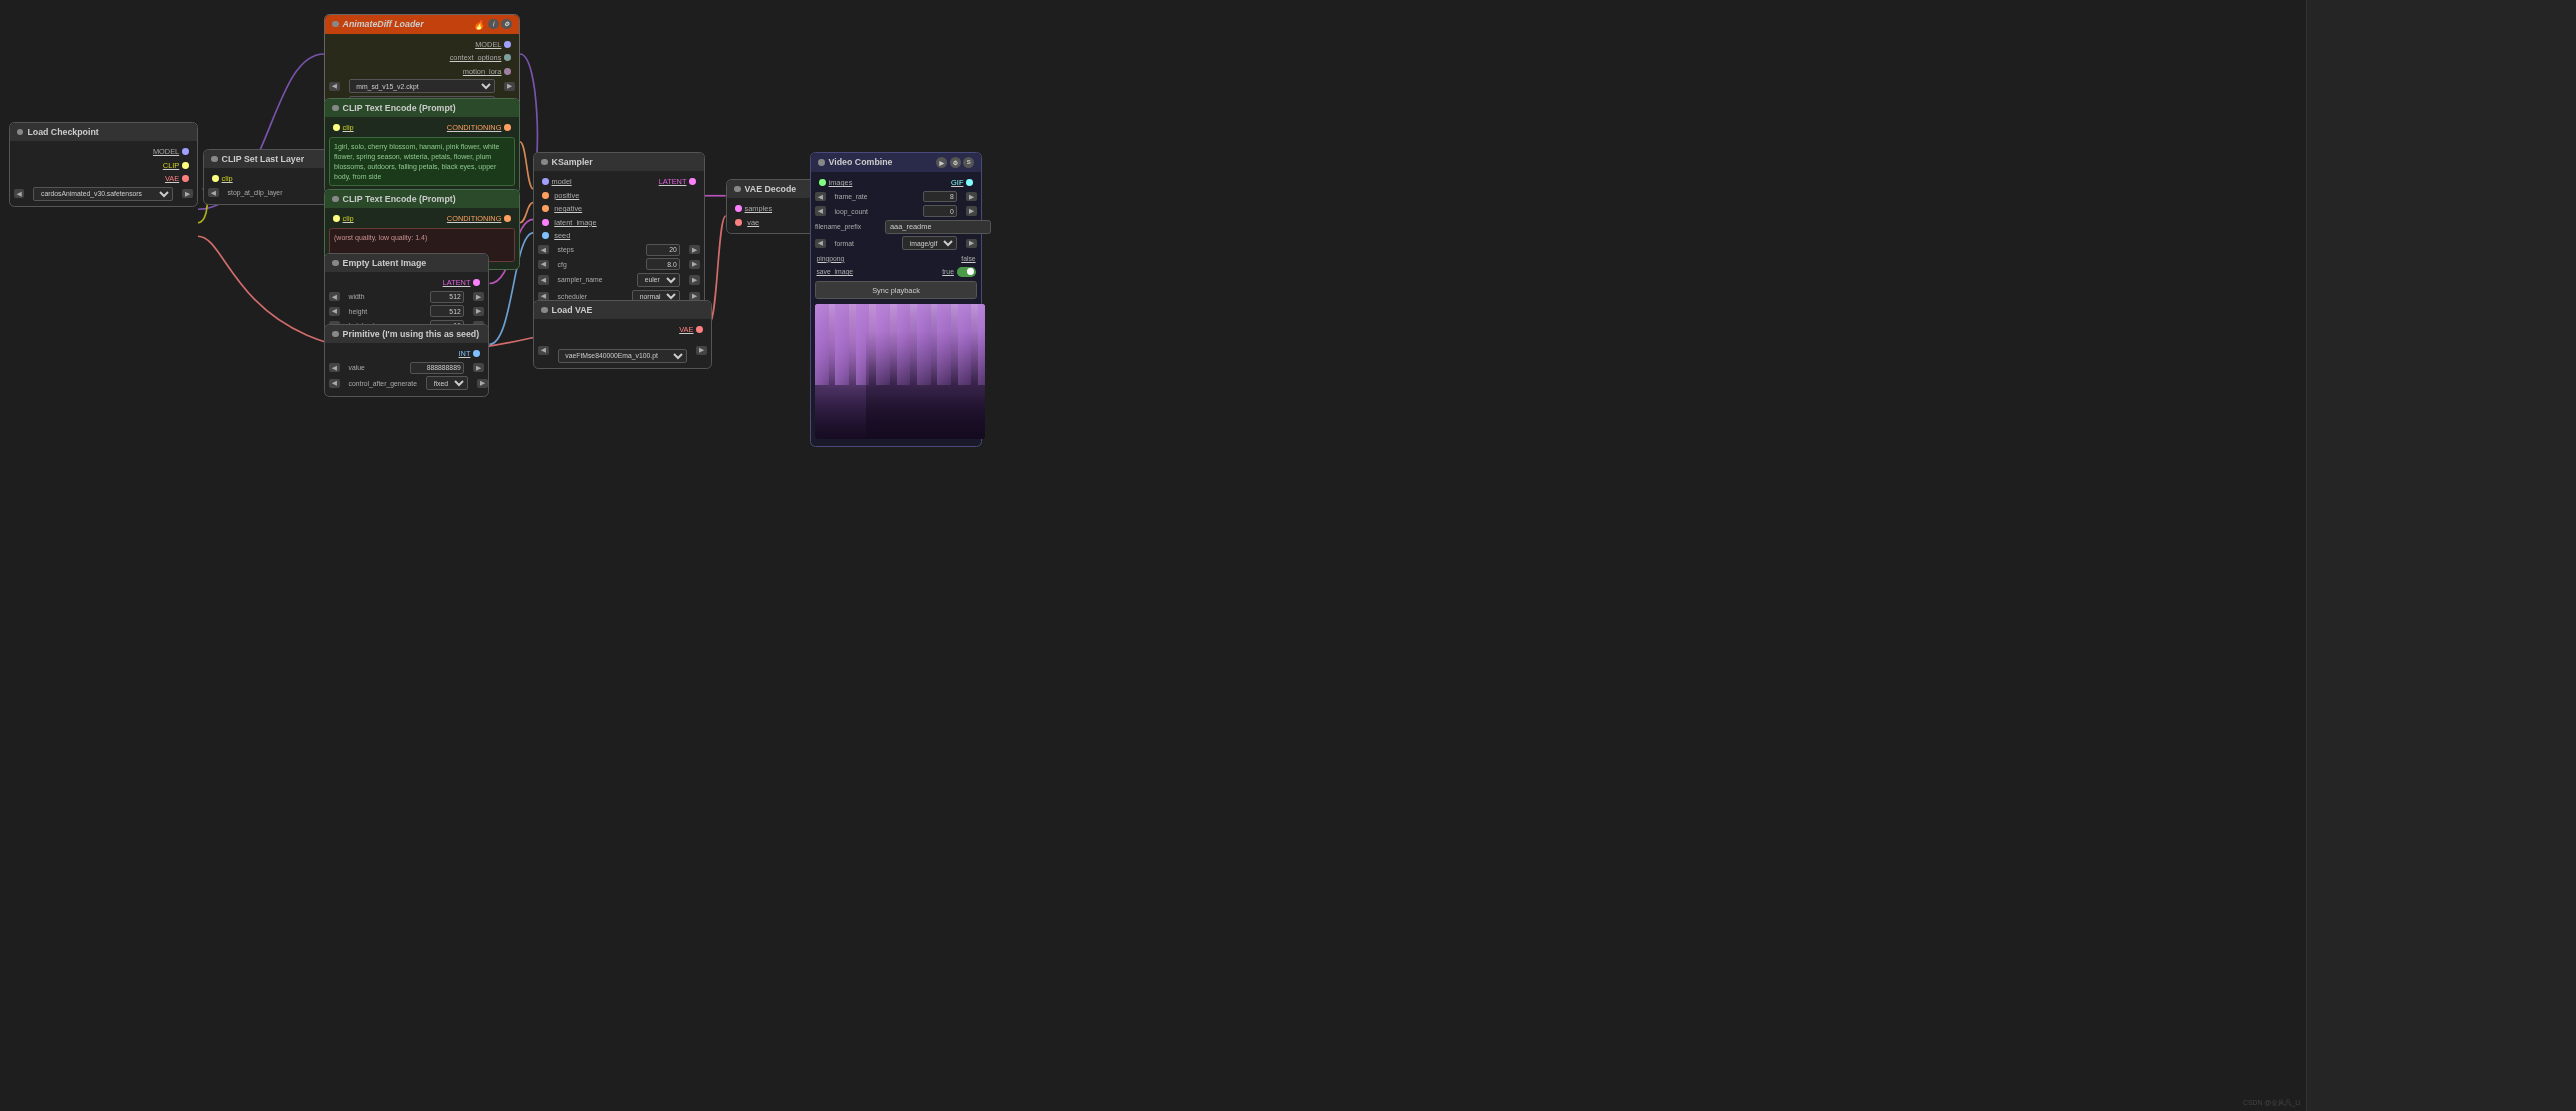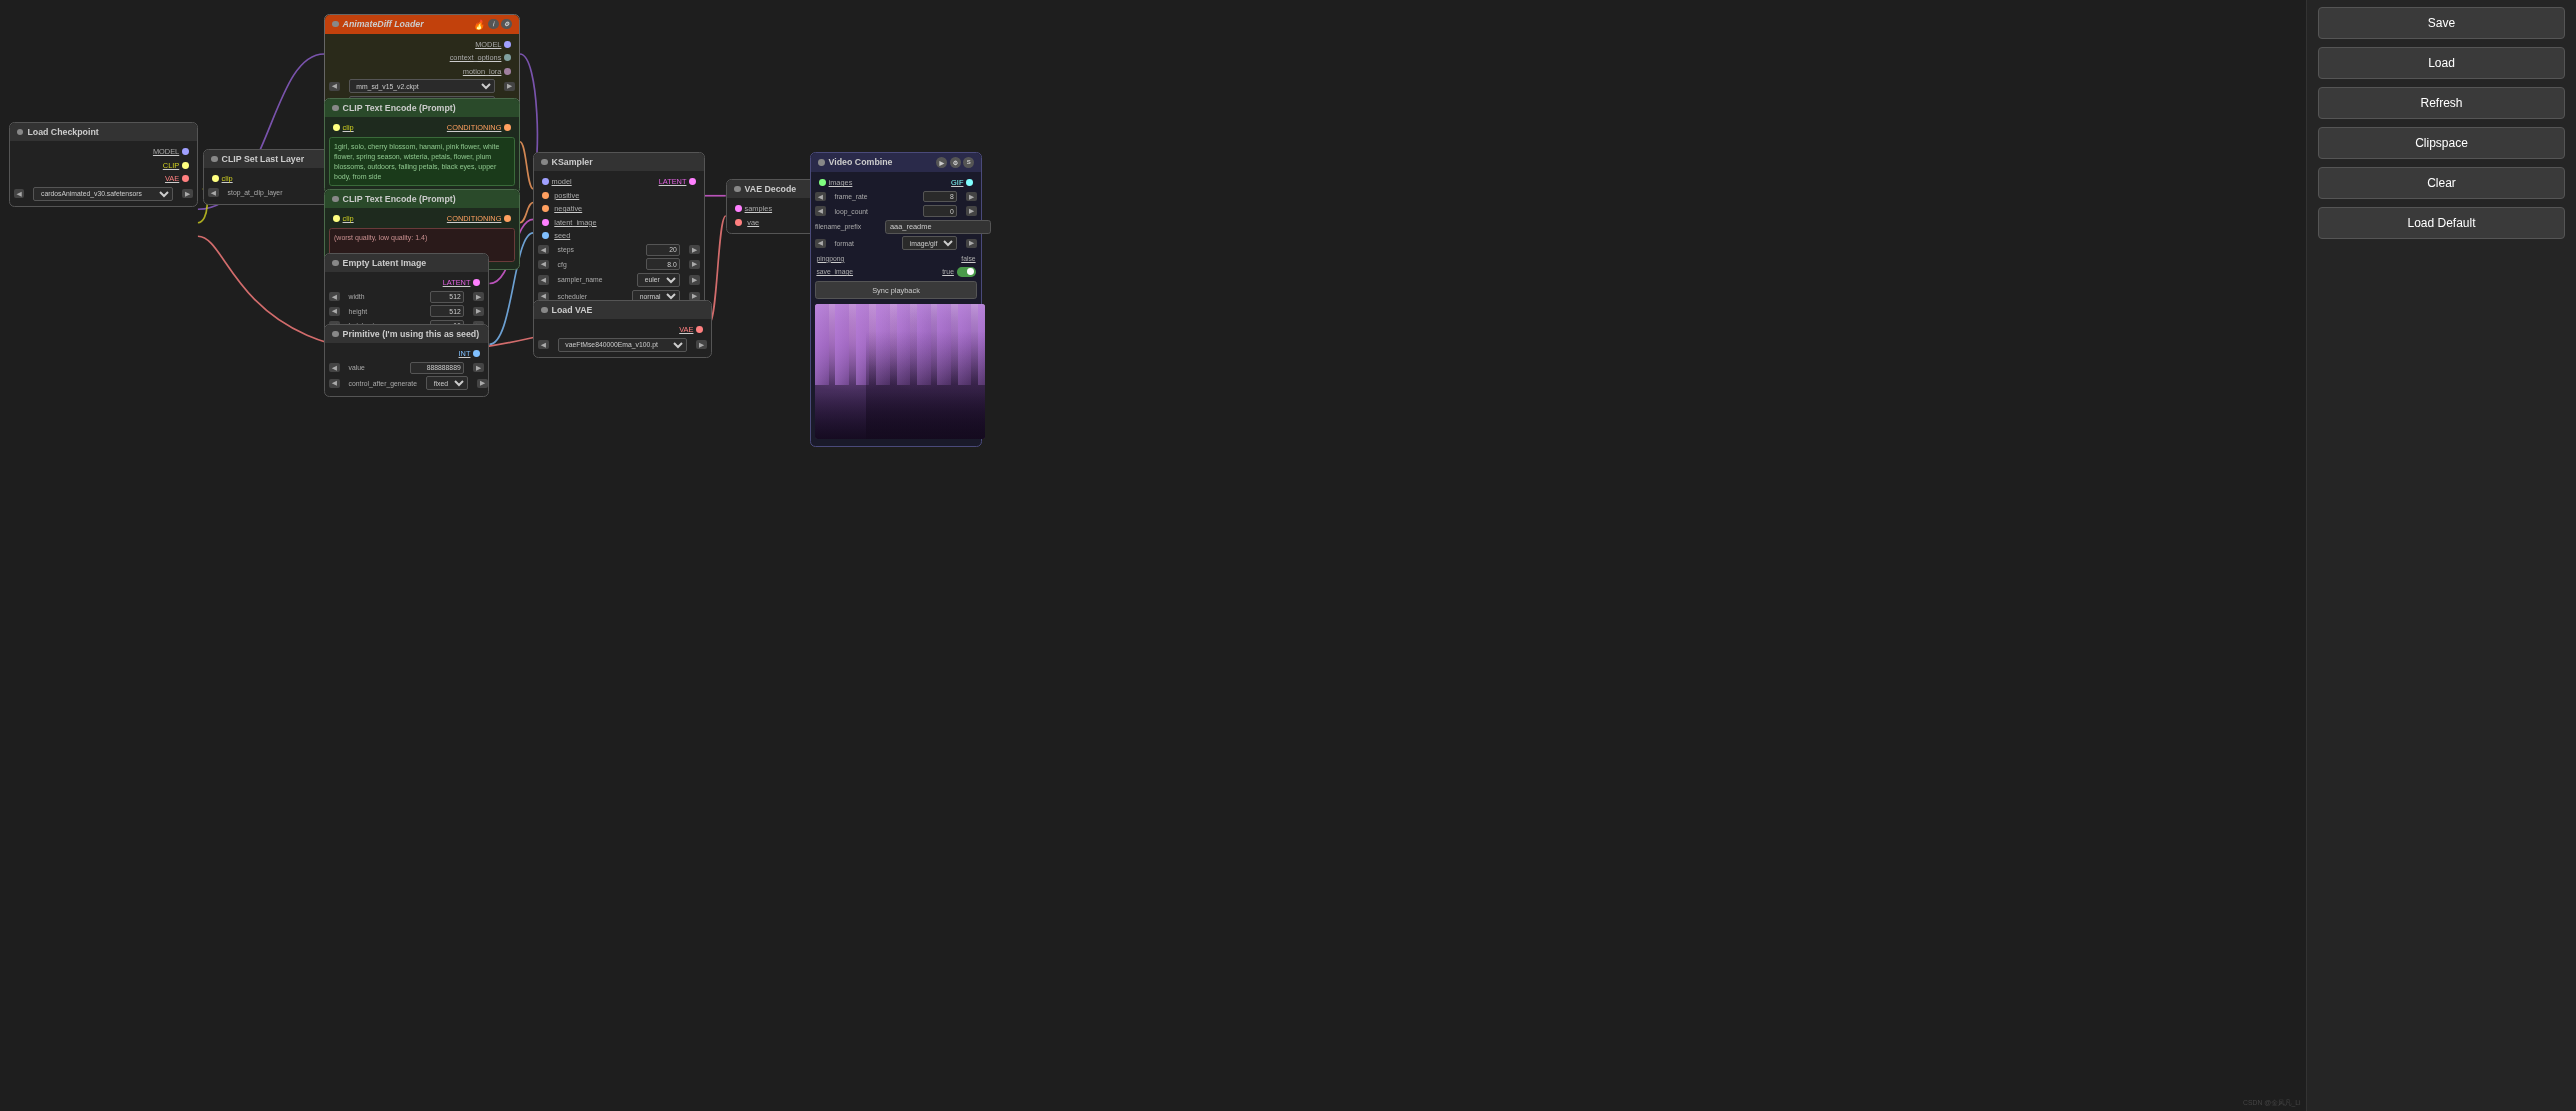--- a/index.html
+++ b/index.html
@@ -743,21 +743,21 @@
     <div class="node-body">
       <div class="node-row port-row">
         <span></span>
         <span class="port-right">
           <span style="color:#ff8080;">VAE</span>
           <span class="port-dot port-vae"></span>
         </span>
       </div>
       <div class="node-input-row">
         <button class="arrow-btn">◀</button>
-        <select class="dropdown-select" style="flex:1;">
+        <select class="dropdown-select" style="flex:1;margin-top:11px;">
           <option>vaeFtMse840000Ema_v100.pt</option>
         </select>
         <button class="arrow-btn">▶</button>
       </div>
     </div>
   </div>
 
   <div class="node node-video-combine" style="left:810px; top:152px; width:172px;">
     <div class="node-header">
       <span class="node-dot" style="background:#888;"></span>
@@ -827,22 +827,14 @@
         <div style="position:absolute; bottom:10%; right:25%; width:18%; height:55%; background: linear-gradient(to bottom, #d0b090, #c0a080, #8060508); border-radius:30% 30% 0 0; opacity:0.7;"></div>
       </div>
     </div>
   </div>
 
   <div class="watermark">CSDN @金风凡_Li</div>
 </div>
 
 <div id="right-panel">
 
-  <div style="padding: 6.8px 10.8px; flex:1; display:flex; flex-direction:column; gap:4px;">
-    <button class="action-btn">Save</button>
-    <button class="action-btn">Load</button>
-    <button class="action-btn">Refresh</button>
-    <button class="action-btn">Clipspace</button>
-    <button class="action-btn">Clear</button>
-    <button class="action-btn">Load Default</button>
-  </div>
 </div>
 
 
 </body></html>

